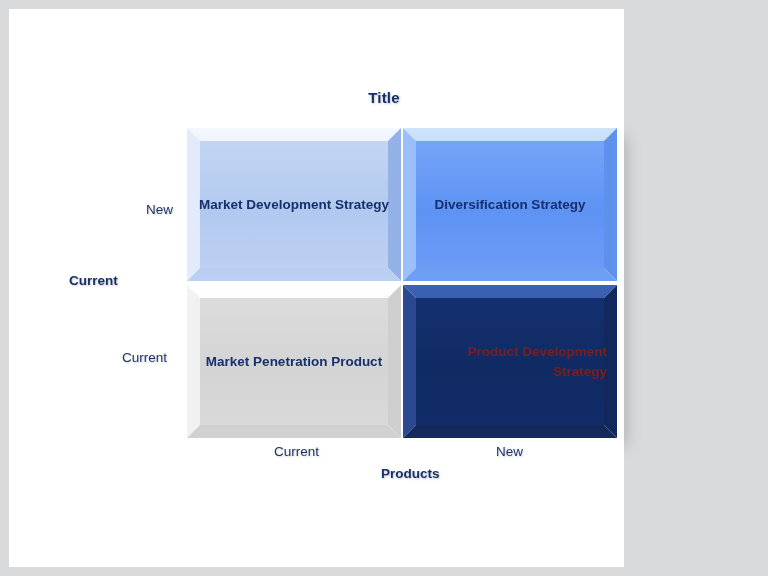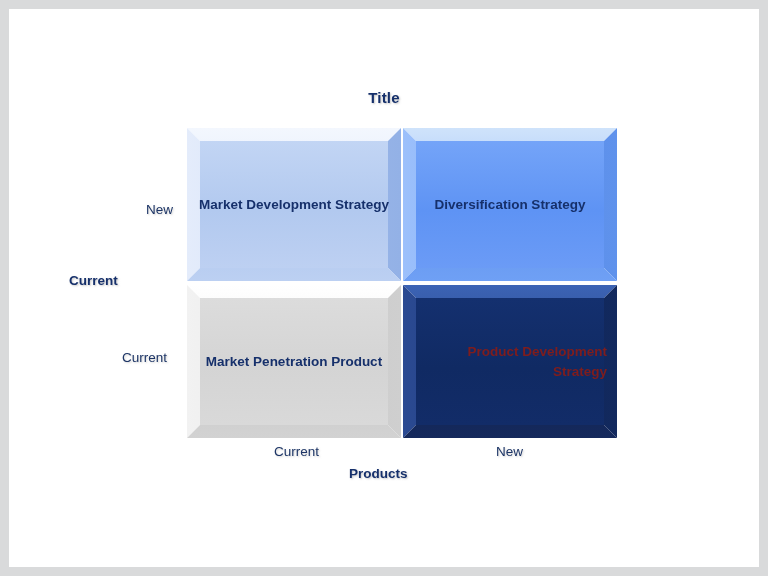--- a/index.html
+++ b/index.html
@@ -13,21 +13,21 @@
     background: #d9dadb;
     font-family: "Liberation Sans", sans-serif;
     overflow: hidden;
   }
 
   
   #slide-frame {
     position: absolute;
     left: 9px;
     top: 9px;
-    width: 750px;
+    width: 615px;
     height: 558px;
     background: #ffffff;
   }
 
   
   #chart-title {
     position: absolute;
     left: 0;
     top: 80px;
     width: 750px;
@@ -122,21 +122,21 @@
     font-weight: normal;
     color: #1d3566;
     text-shadow: 1px 1px 2px rgba(175,175,175,.55);
     white-space: nowrap;
   }
 
   #axis-y-title    { left: 60px;  top: 264px; }
   #axis-y-tick-new { left: 137px; top: 193px; }
   #axis-y-tick-cur { left: 113px; top: 341px; }
 
-  #axis-x-title    { left: 340px; top: 457px; text-align: center; }
+  #axis-x-title    { left: 372px; top: 457px; text-align: center; }
   #axis-x-tick-cur { left: 265px; top: 435px; }
   #axis-x-tick-new { left: 487px; top: 435px; }
 </style>
 </head>
 <body>
 
 <div id="slide-frame">
 
   <div id="chart-title">Title</div>
 

